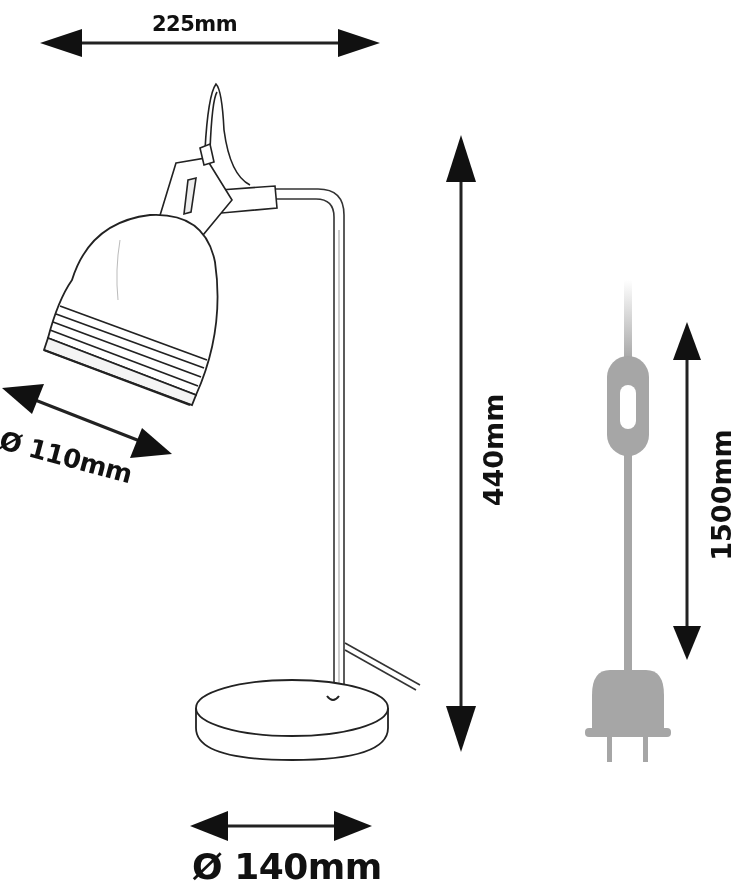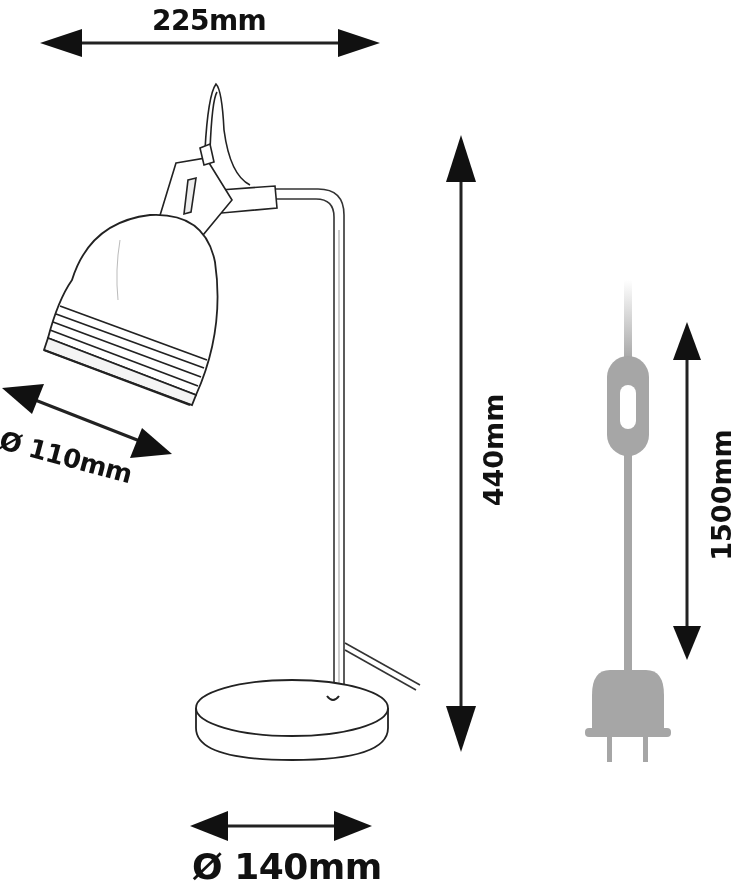--- a/index.html
+++ b/index.html
@@ -1,21 +1,21 @@
 <!DOCTYPE html>
 <html><head>
   <meta charset="utf-8">
   <style>
     html, body { margin: 0; padding: 0; background: #ffffff; }
     body { width: 740px; height: 881px; position: relative; overflow: hidden;
            font-family: "DejaVu Sans", sans-serif; }
     .layer { position: absolute; left: 0; top: 0; width: 740px; height: 881px; }
     .label { position: absolute; font-family: "DejaVu Sans", sans-serif; font-weight: bold;
              color: #111111; white-space: nowrap; letter-spacing: -0.5px; }
-    .lbl-width { left: 152px; top: 4px; font-size: 28px; }
+    .lbl-width { left: 152px; top: 12px; font-size: 21px; }
     .lbl-shade { left: 4px; top: 425px; font-size: 26px; transform: rotate(15deg); transform-origin: left top; }
     .lbl-base { left: 192px; top: 846px; font-size: 36px; }
     .lbl-height-box { position: absolute; left: 476px; top: 385px; width: 34px; height: 130px; }
     .lbl-height-box span { position: absolute; left: 50%; top: 50%; transform: translate(-50%, -50%) rotate(-90deg); font-size: 27px; font-weight: bold; color: #111; white-space: nowrap; }
     .lbl-cord-box { position: absolute; left: 704px; top: 420px; width: 34px; height: 150px; }
     .lbl-cord-box span { position: absolute; left: 50%; top: 50%; transform: translate(-50%, -50%) rotate(-90deg); font-size: 27px; font-weight: bold; color: #111; white-space: nowrap; }
   </style>
 </head>
 <body>
 

